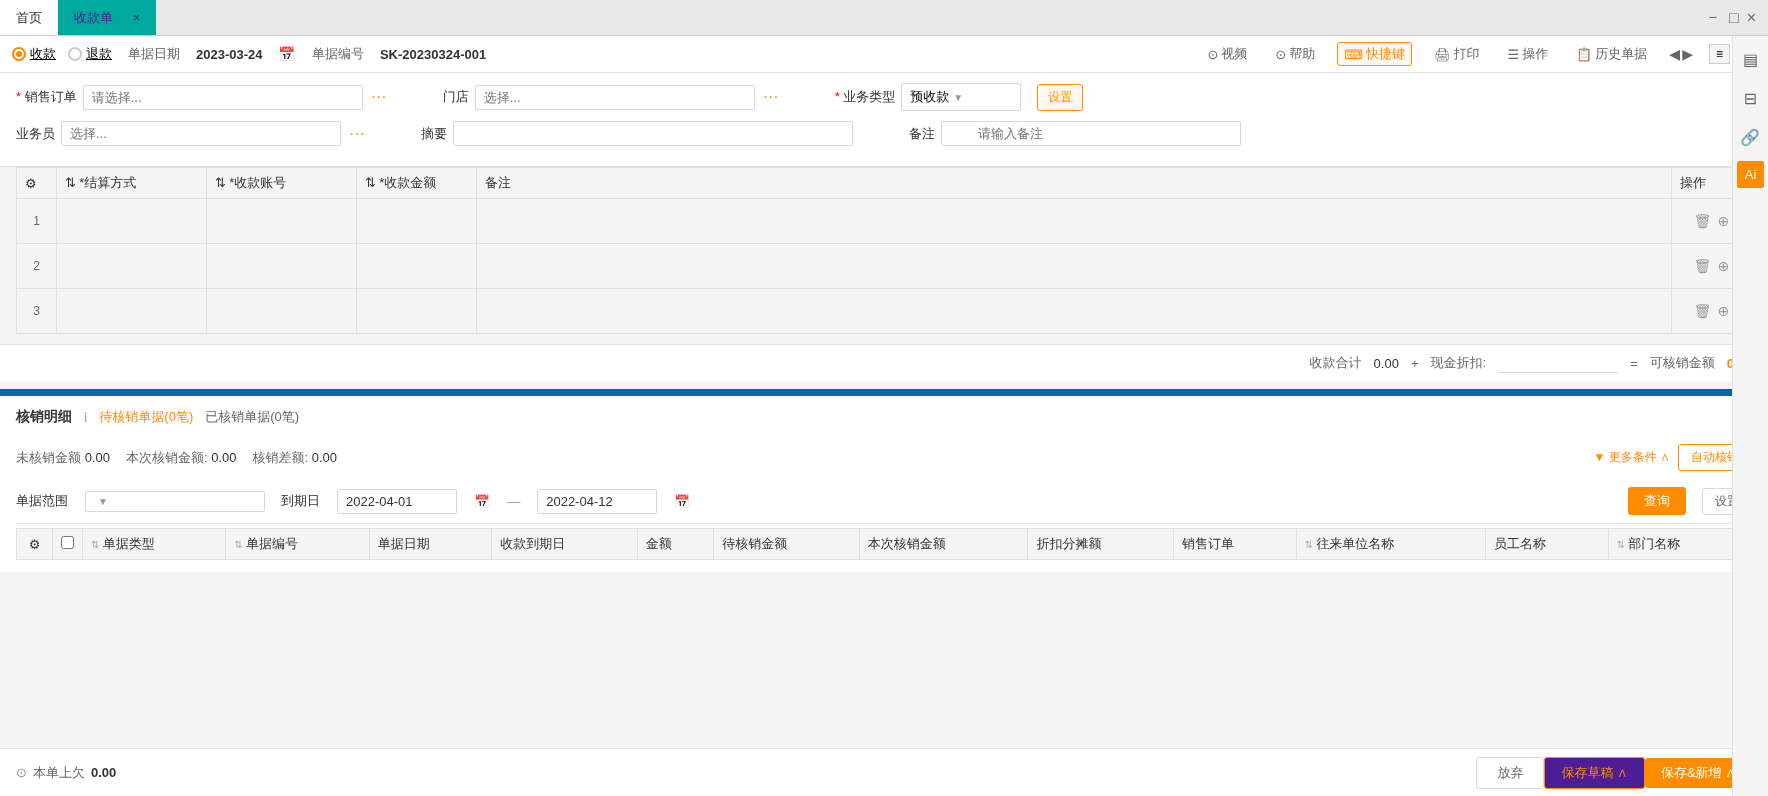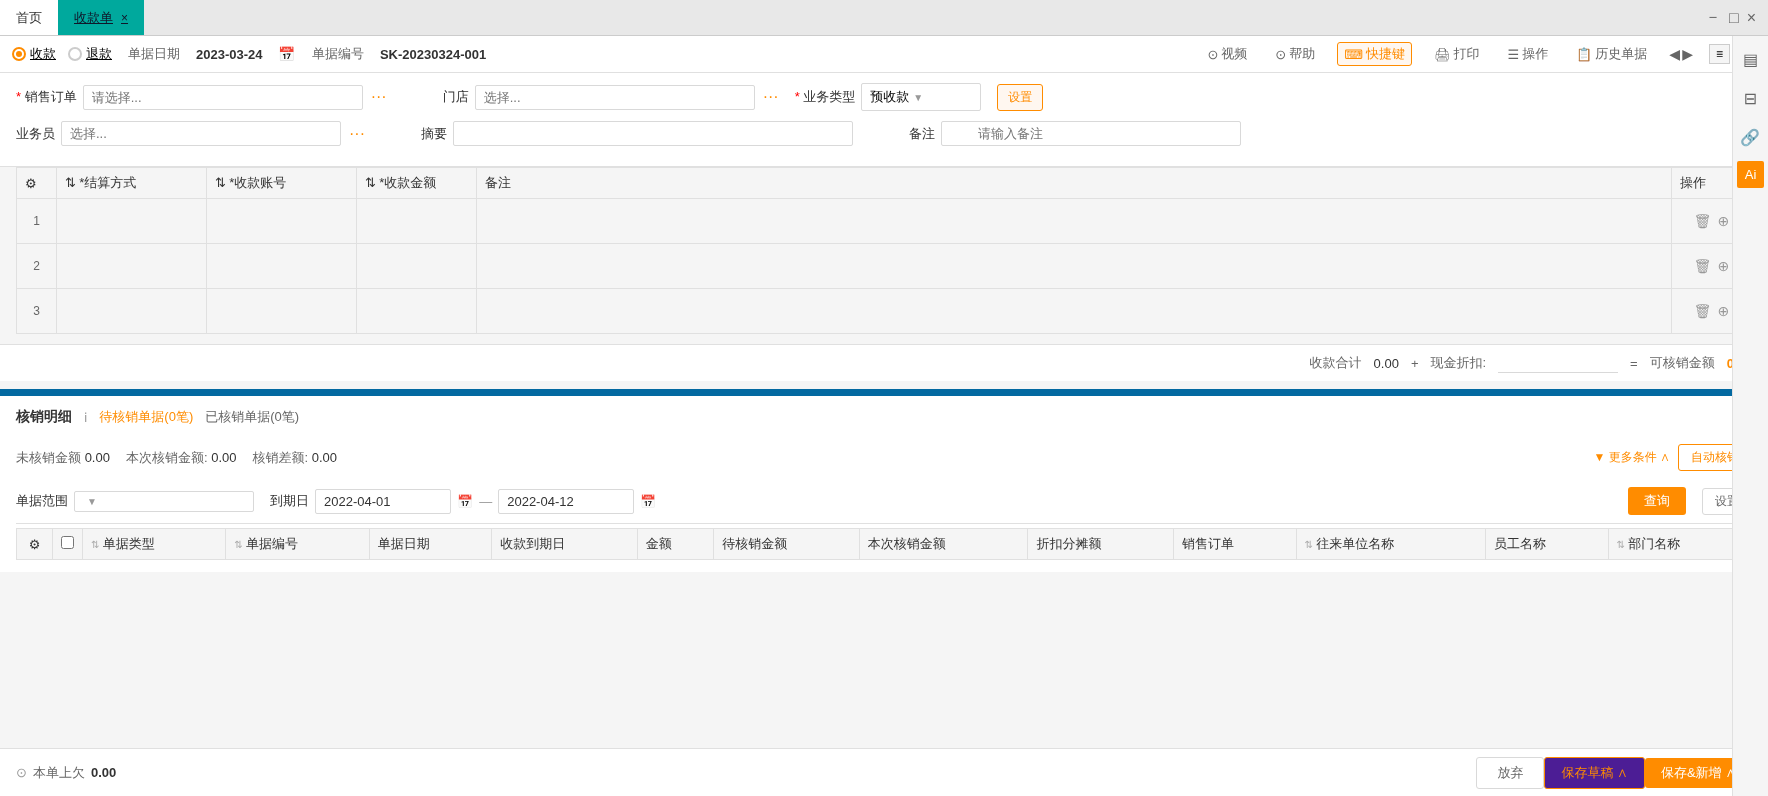--- a/index.html
+++ b/index.html
@@ -8,22 +8,22 @@
     
     .tab-bar {
       display: flex; align-items: center; background: #e8e8e8; height: 36px;
       border-bottom: 1px solid #ccc;
     }
     .tab-home {
       background: #fff; color: #333; padding: 0 16px; height: 100%;
       display: flex; align-items: center; cursor: pointer; font-size: 13px;
     }
     .tab-active {
-      background: #00a99d; color: #0f172a; padding: 0 16px; height: 100%;
-      display: flex; align-items: center; cursor: pointer; font-size: 13px; gap: 8px; text-decoration: underline;
+      background: #00a99d; color: #4c1d95; padding: 0 16px; height: 100%;
+      display: flex; align-items: center; cursor: pointer; font-size: 13px; gap: 20px;
     }
     .tab-close { font-size: 12px; cursor: pointer; }
     .tab-bar-spacer { flex: 1; }
     .window-controls { display: flex; align-items: center; gap: 8px; padding-right: 12px; }
     .win-btn { background: none; border: none; font-size: 16px; cursor: pointer; color: #666; }
 
     
     .toolbar {
       display: flex; align-items: center; padding: 6px 12px; border-bottom: 1px solid #e0e0e0;
       background: #fff; gap: 16px;
@@ -138,29 +138,29 @@
     .settings-small-btn {
       background: #fff; border: 1px solid #d9d9d9; color: #666;
       padding: 4px 12px; border-radius: 3px; cursor: pointer; font-size: 12px;
     }
 
     
     .filter-row {
       display: flex; align-items: center; gap: 16px; padding: 8px 0;
       border-bottom: 1px solid #e0e0e0;
     }
-    .filter-field { display: flex; align-items: center; gap: 6px; }
+    .filter-field { display: flex; align-items: center; gap: 17px; }
     .filter-select {
       border: 1px solid #d9d9d9; border-radius: 2px; padding: 4px 8px;
       background: #fff; cursor: pointer; display: flex; align-items: center; gap: 4px;
       min-width: 180px; color: #333;
     }
     .filter-date-input {
       border: 1px solid #d9d9d9; border-radius: 2px; padding: 4px 8px;
-      width: 136px; cursor: pointer; display: flex; align-items: center; gap: 4px; color: #333;
+      width: 120px; cursor: pointer; display: flex; align-items: center; gap: 4px; color: #333;
     }
     .date-separator { color: #999; }
     .calendar-icon { color: #ff8c00; cursor: pointer; font-size: 13px; }
 
     
     .bottom-table { width: 100%; border-collapse: collapse; }
     .bottom-table th {
       background: #f5f5f5; border: 1px solid #e0e0e0; padding: 6px 8px;
       text-align: left; color: #333; font-weight: normal; font-size: 12px; white-space: nowrap;
     }
@@ -283,21 +283,21 @@
         <span>销售订单</span>
       </span>
       <input class="form-input form-input-wide" type="text" placeholder="请选择..." style="">
       <span class="ellipsis-btn">···</span>
     </div>
     <div class="form-field" style="margin-left:40px;">
       <span class="form-label">门店</span>
       <input class="form-input form-input-wide" type="text" placeholder="选择..." style="">
       <span class="ellipsis-btn">···</span>
     </div>
-    <div class="form-field" style="text-align:right;">
+    <div class="form-field" style="margin-left:40px;text-align:right;">
       <span class="form-label">
         <span class="required">*</span>
         <span>业务类型</span>
       </span>
       <div class="business-type-select">
         <span>预收款</span>
         <span class="chevron-down">▼</span>
       </div>
     </div>
     <button class="settings-btn">设置</button>

